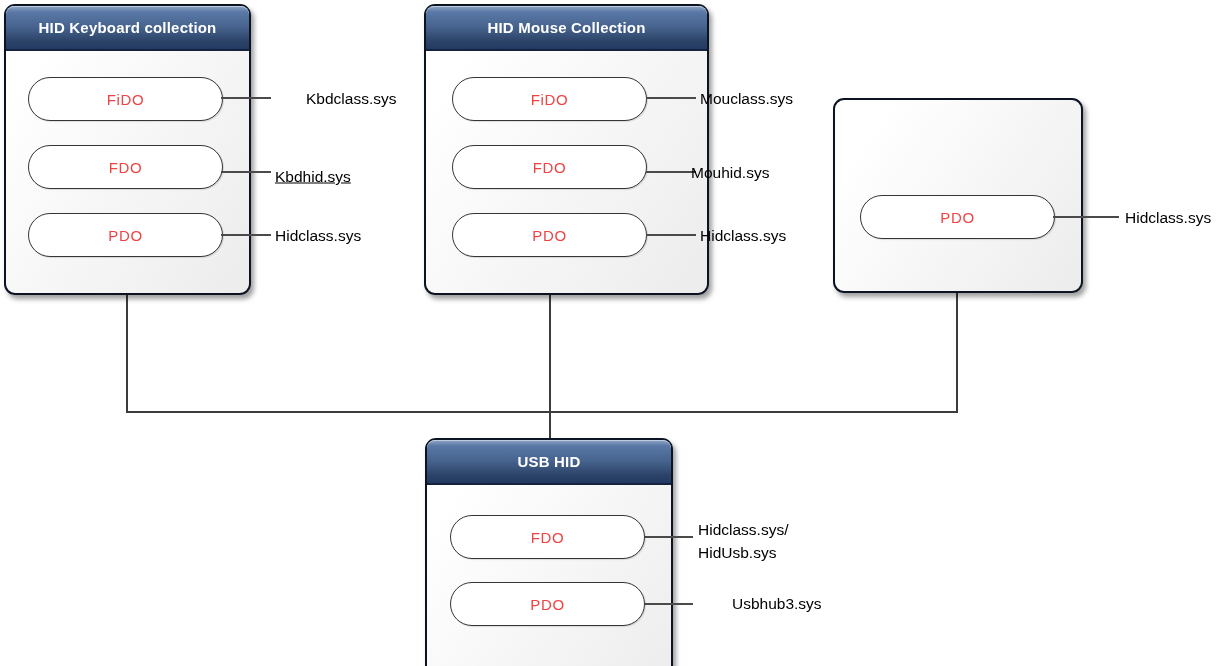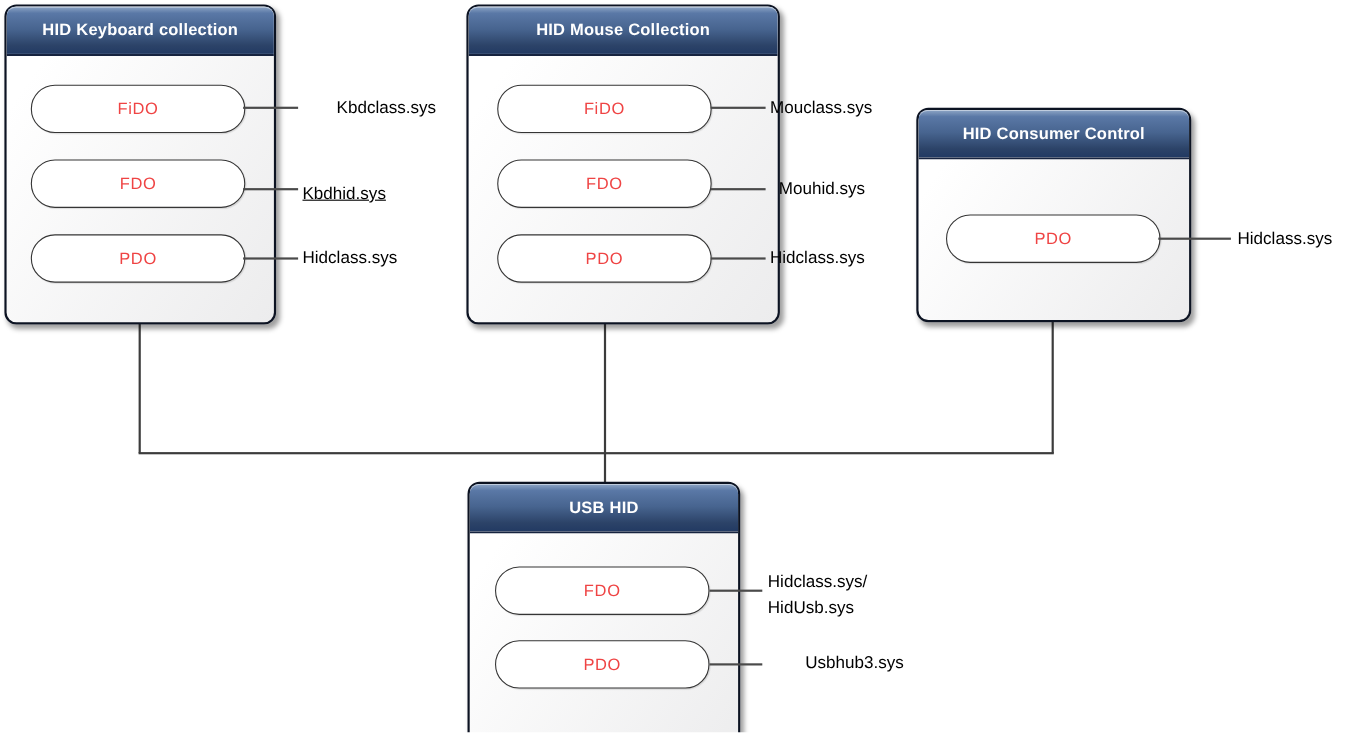--- a/index.html
+++ b/index.html
@@ -82,27 +82,24 @@
     </div>
     <div class="pill" style="left:26px; top:207px;">
       <span>PDO</span>
     </div>
   </div>
 
   <div class="stub" style="left:646px; top:97px;  width:50px;"></div>
   <div class="stub" style="left:646px; top:171px; width:50px;"></div>
   <div class="stub" style="left:646px; top:234px; width:50px;"></div>
   <div class="driver-label" style="left:700px; top:98px;">Mouclass.sys</div>
-  <div class="driver-label" style="left:708px; top:172px;">Mouhid.sys</div>
+  <div class="driver-label" style="left:691px; top:172px;">Mouhid.sys</div>
   <div class="driver-label" style="left:700px; top:235px;">Hidclass.sys</div>
 
   <div class="node" style="left:833px; top:98px; width:250px; height:195px;">
-    <div class="node-header">
-      <span>HID Consumer Control</span>
-    </div>
     <div class="pill" style="left:25px; top:95px;">
       <span>PDO</span>
     </div>
   </div>
 
   <div class="stub" style="left:1053px; top:216px; width:66px;"></div>
   <div class="driver-label" style="left:1125px; top:217px;">Hidclass.sys</div>
 
   <div class="node" style="left:425px; top:438px; width:248px; height:267px;">
     <div class="node-header">

